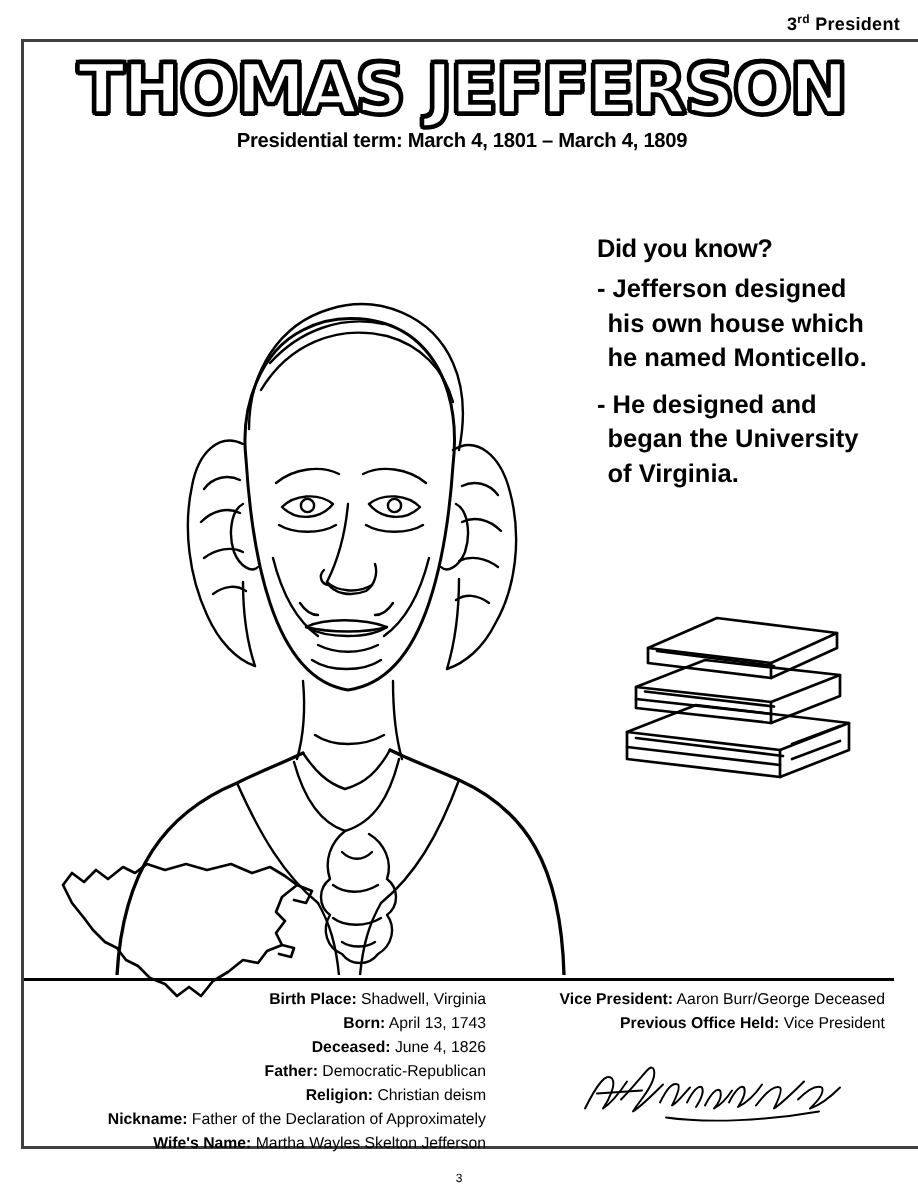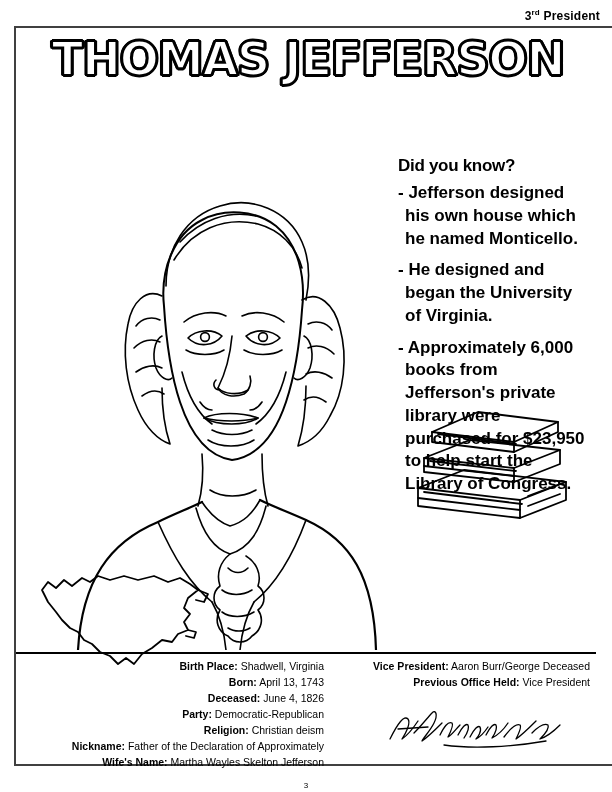--- a/index.html
+++ b/index.html
@@ -184,20 +184,21 @@
 
   <div class="corner-label">
     <span>3</span><sup>rd</sup>
     <span>President</span>
   </div>
 
   <div class="frame">
 
     <div class="title-wrap">
       <div class="title">THOMAS JEFFERSON</div>
+      <div class="term">Presidential term: March 4, 1801 – March 4, 1809</div>
     </div>
 
     <div class="portrait">
       <svg viewBox="0 0 330 540" width="330" height="540" fill="none" stroke="#000" stroke-width="1.6" stroke-linecap="round" stroke-linejoin="round">
 
         <path d="M16 540 C20 470 48 432 96 412 C112 404 128 398 140 392" stroke-width="2.2"></path>
         <path d="M314 540 C312 466 288 430 244 410 C226 402 210 396 198 390" stroke-width="2.2"></path>
         <path d="M96 412 C112 448 128 474 150 492"></path>
         <path d="M244 410 C230 448 214 474 192 492"></path>
         <path d="M150 492 C158 506 162 520 164 540"></path>
@@ -291,40 +292,39 @@
         <path d="M4 22 L10 14 L18 20 L26 12 L34 18 L44 10 L52 14 L60 8 L72 12 L86 8 L100 12 L116 8 L130 14 L142 10 L152 16 L160 22 L150 30 L146 40 L152 46 L146 54 L150 62 L140 66 L134 74 L124 72 L114 80 L104 86 L96 96 L88 90 L80 96 L72 88 L62 84 L54 76 L46 72 L40 64 L32 60 L24 52 L18 44 L10 34 Z"></path>
         <path d="M160 22 L170 26 L166 34 L158 32"></path>
         <path d="M150 62 L158 64 L156 70 L148 68"></path>
       </svg>
     </div>
 
     <div class="dyk">
       <div class="dyk-title">Did you know?</div>
       <div class="dyk-item">- Jefferson designed his own house which he named Monticello.</div>
       <div class="dyk-item">- He designed and began the University of Virginia.</div>
-      <div class="dyk-item">- Approximately 6,000 books from Jefferson's private library were purchased for $23,950 to help start the Library of Congress.</div>
     </div>
 
     <div class="facts">
 
       <div class="facts-left">
         <div class="fact-row">
           <span class="fact-label">Birth Place:</span>
           <span class="fact-value">Shadwell, Virginia</span>
         </div>
         <div class="fact-row">
           <span class="fact-label">Born:</span>
           <span class="fact-value">April 13, 1743</span>
         </div>
         <div class="fact-row">
           <span class="fact-label">Deceased:</span>
           <span class="fact-value">June 4, 1826</span>
         </div>
         <div class="fact-row">
-          <span class="fact-label">Party:</span>
+          <span class="fact-label">Father:</span>
           <span class="fact-value">Democratic-Republican</span>
         </div>
         <div class="fact-row">
           <span class="fact-label">Religion:</span>
           <span class="fact-value">Christian deism</span>
         </div>
         <div class="fact-row">
           <span class="fact-label">Nickname:</span>
           <span class="fact-value">Father of the Declaration of Approximately</span>
         </div>

